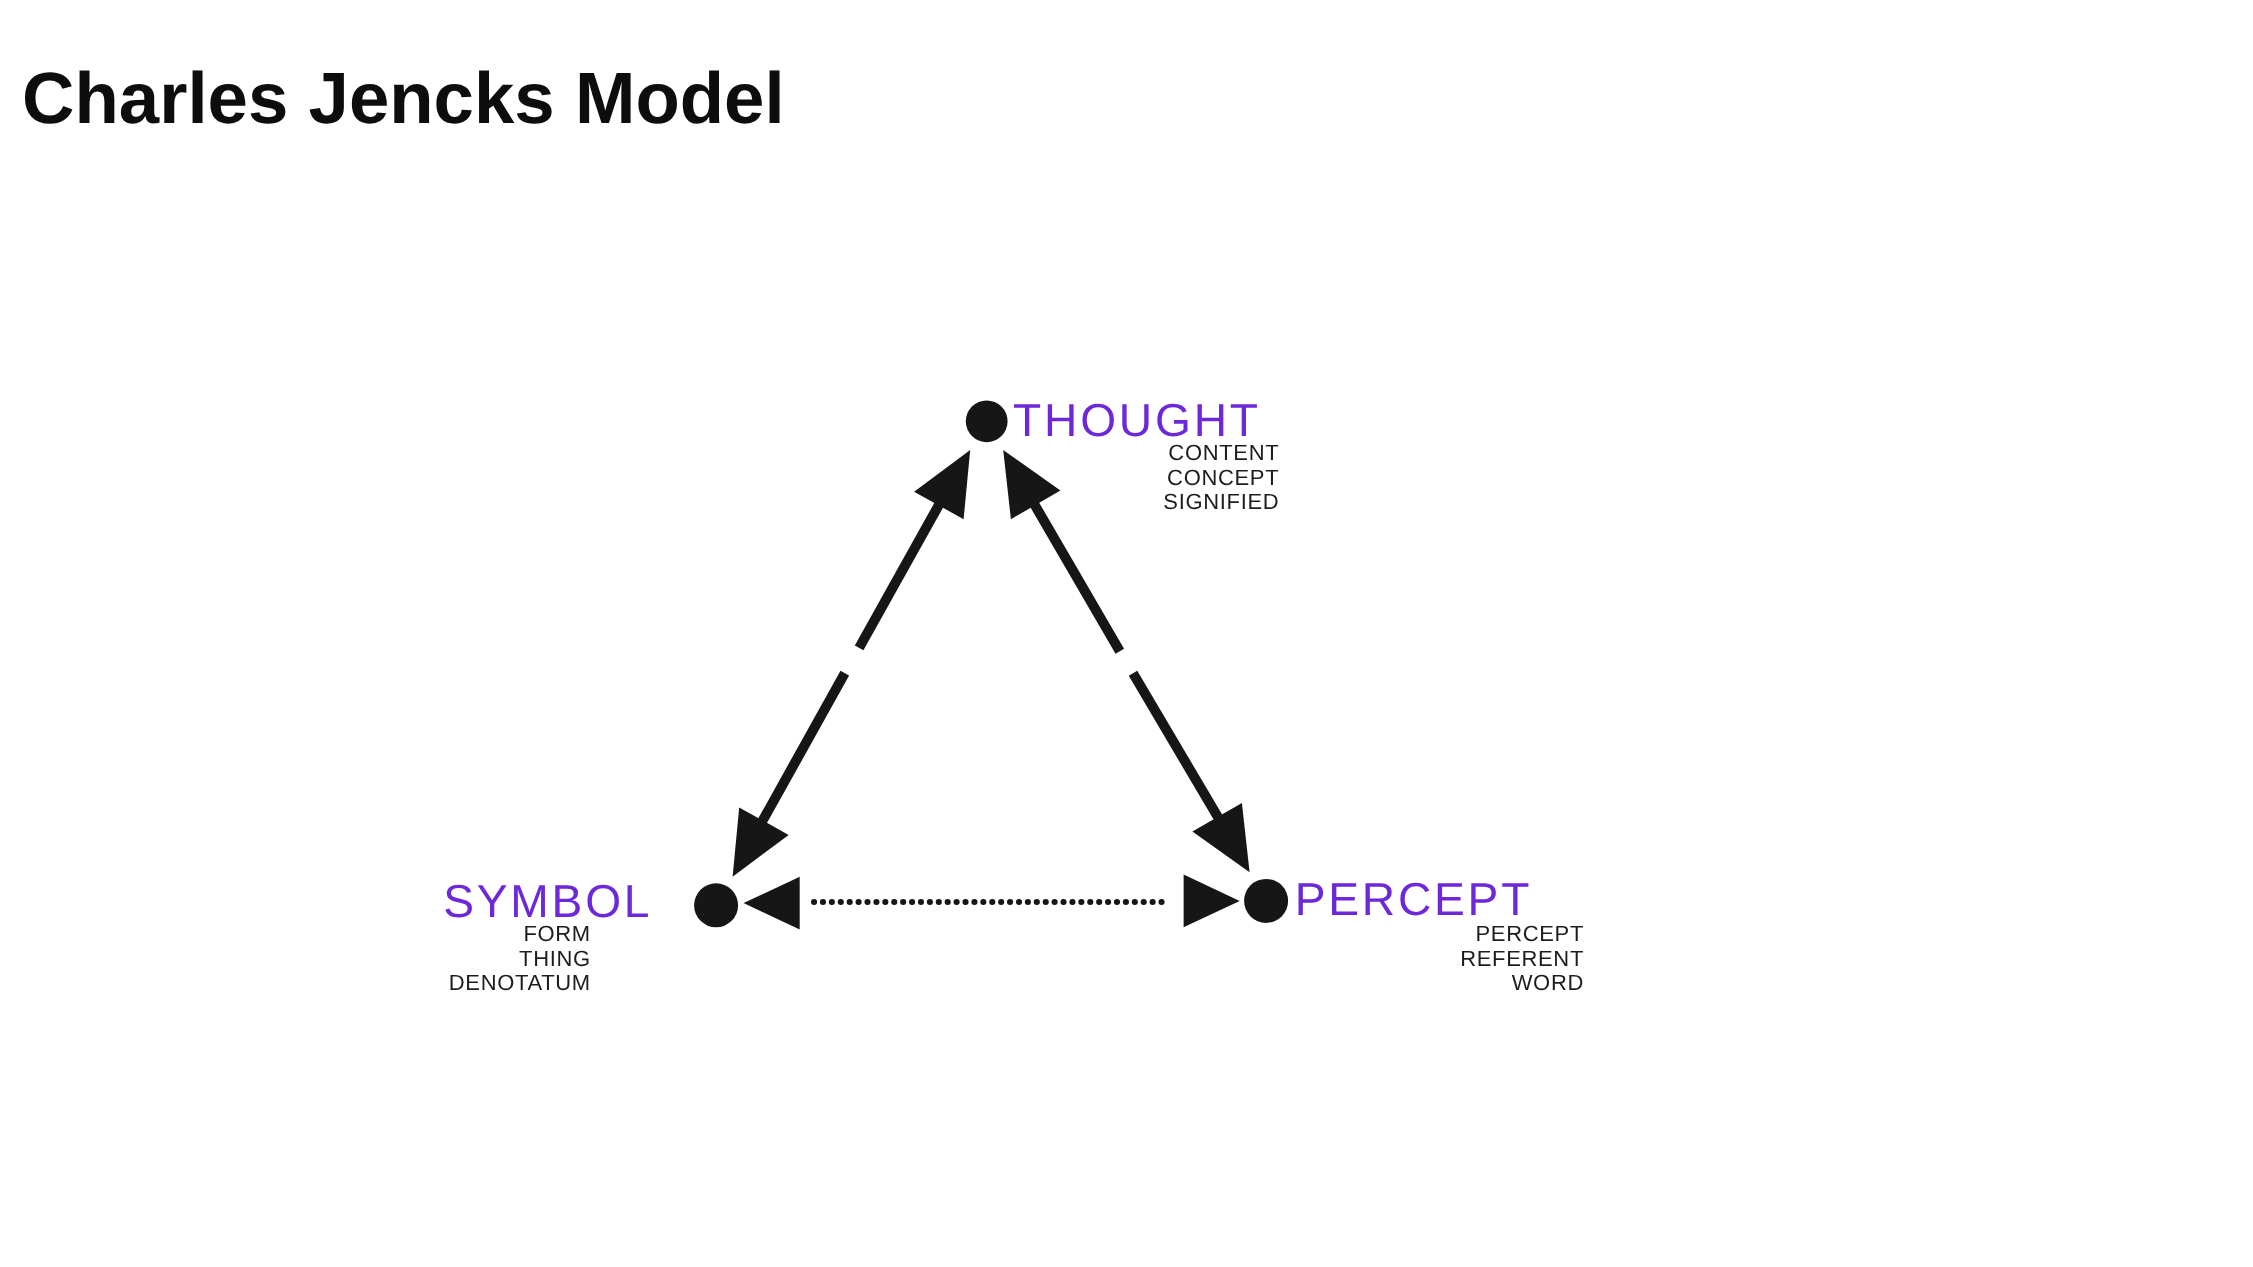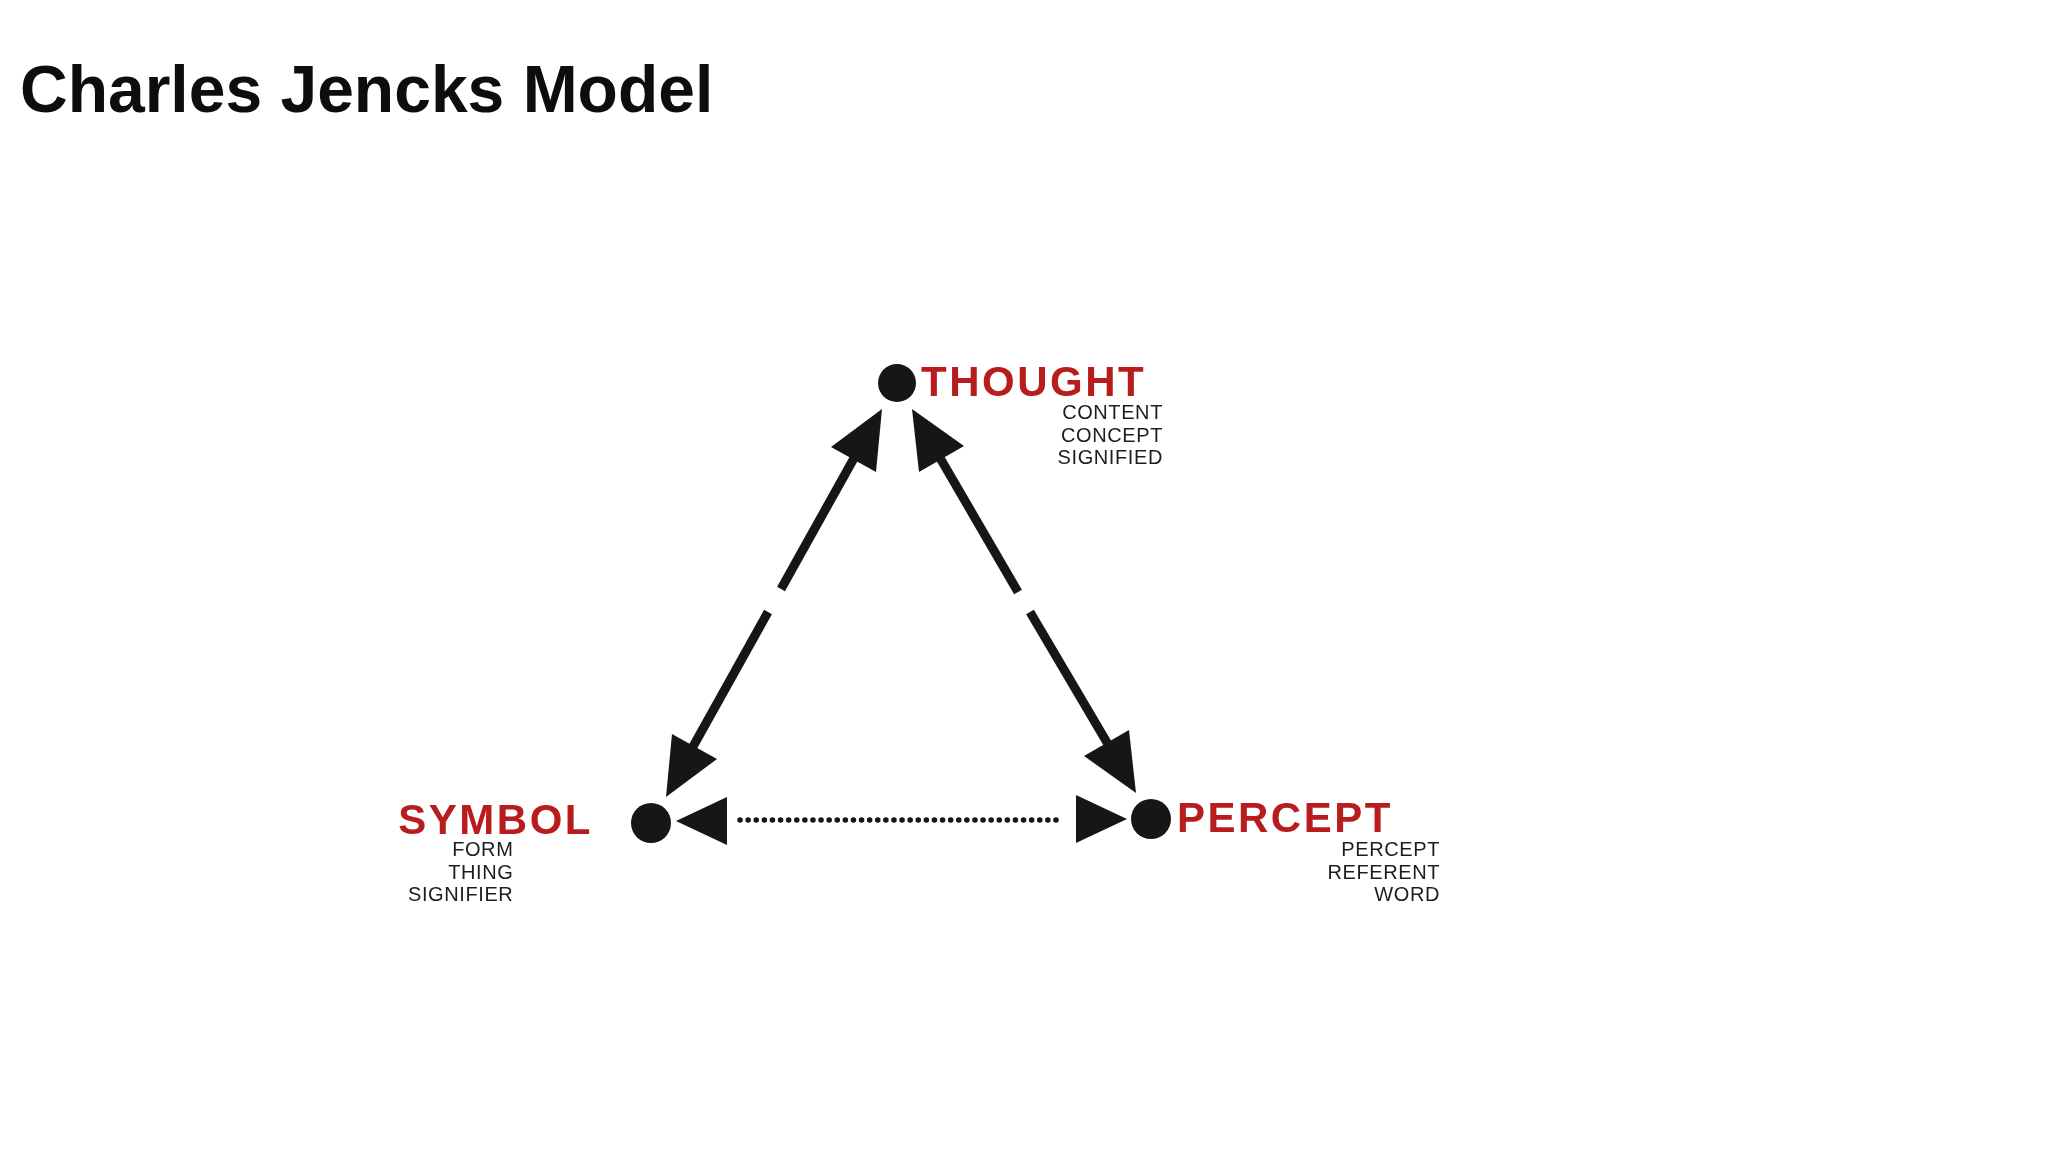--- a/index.html
+++ b/index.html
@@ -51,25 +51,25 @@
     stroke-linecap: round;
     stroke-dasharray: 0.1 8;
   }
   .edge-head, .node-dot {
     fill: #161616;
     stroke: none;
   }
   .node-label {
     position: absolute;
     font-size: 42px;
-    font-weight: bold;
+    font-weight: normal;
     letter-spacing: 2.5px;
     line-height: 44px;
     white-space: nowrap;
-    color: #b91c1c;
+    color: #6d28d9;
   }
   .node-sublabels {
     position: absolute;
     font-size: 20px;
     font-weight: normal;
     letter-spacing: 0.6px;
     line-height: 22.5px;
     white-space: nowrap;
     color: #1d1d1d;
   }
@@ -116,21 +116,21 @@
     <div class="node-sublabels align-right" style="right:885px; top:401px;">
       <div>CONTENT</div>
       <div>CONCEPT</div>
       <div>SIGNIFIED</div>
     </div>
 
     <div class="node-label align-right" style="right:1455px; top:798px;">SYMBOL</div>
     <div class="node-sublabels align-left" style="left:408px; top:838px;">
       <div>FORM</div>
       <div>THING</div>
-      <div>SIGNIFIER</div>
+      <div>DENOTATUM</div>
     </div>
 
     <div class="node-label" style="left:1177px; top:796px;">PERCEPT</div>
     <div class="node-sublabels align-right" style="right:608px; top:838px;">
       <div>PERCEPT</div>
       <div>REFERENT</div>
       <div>WORD</div>
     </div>
 
   </div>

